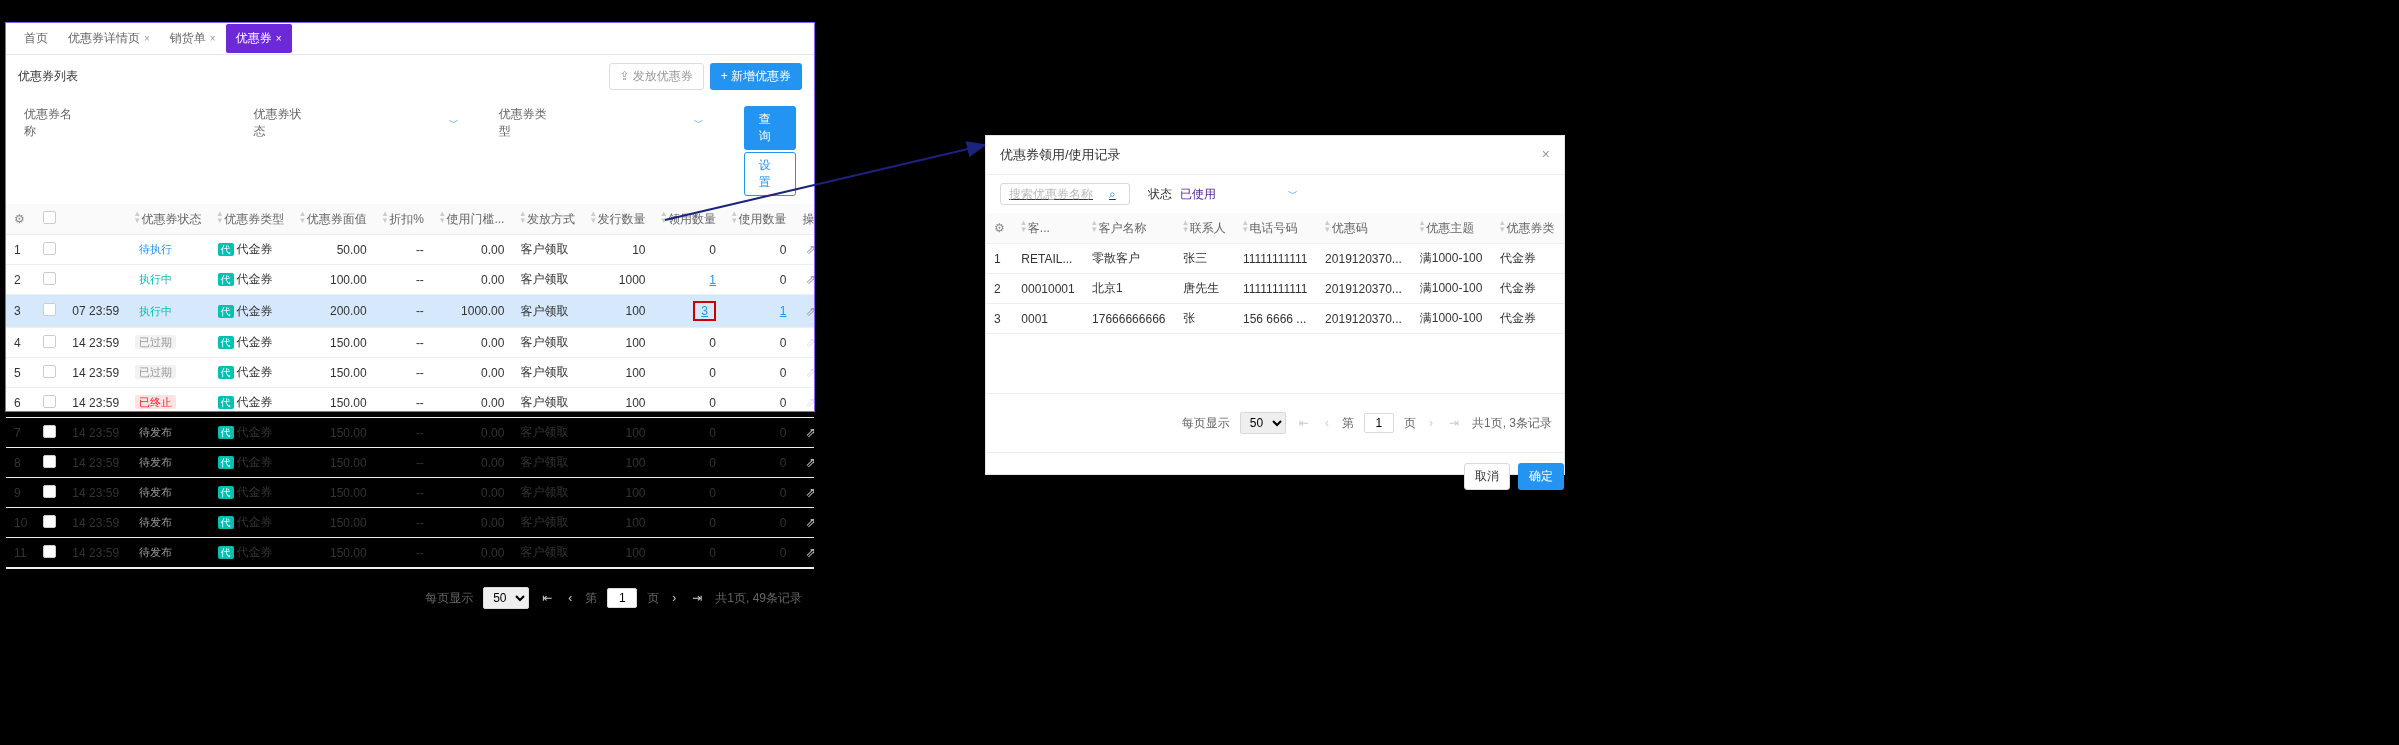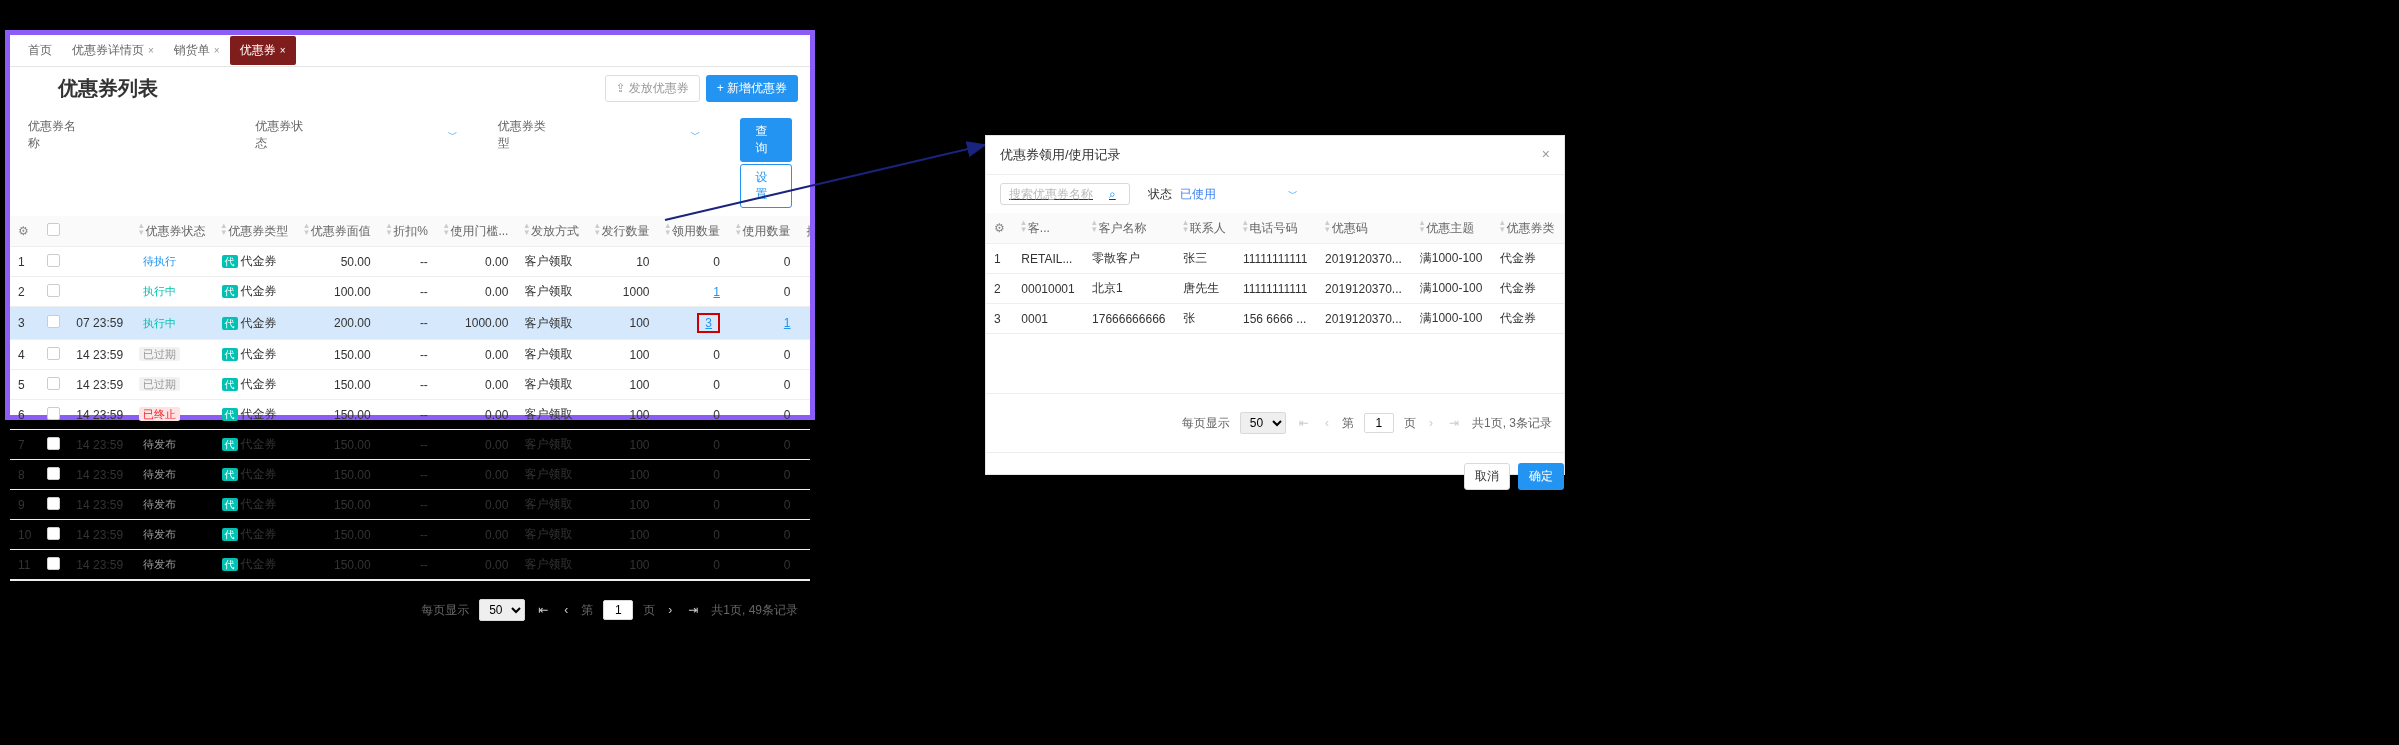--- a/index.html
+++ b/index.html
@@ -1,29 +1,29 @@
 <!DOCTYPE html>
 <html><head>
 <meta charset="utf-8">
 <style>
 * { margin: 0; padding: 0; box-sizing: border-box; }
 body { font-family: -apple-system, "Microsoft YaHei", sans-serif; font-size: 12px; color: #333; background: #000; }
 .container { position: relative; width: 2399px; height: 745px; }
 .panel { background: #fff; position: absolute; }
-.panel-left { left: 5px; top: 30px; width: 810px; height: 390px; border: 5px solid #8b5cf6; }
+.panel-left { left: 5px; top: 22px; width: 810px; height: 390px; border: 1px solid #8b5cf6; }
 .panel-right { left: 985px; top: 135px; width: 580px; height: 340px; border: 1px solid #e5e5e5; }
 
 .tabs { display: flex; border-bottom: 1px solid #e5e5e5; height: 32px; align-items: center; padding: 0 8px; }
 .tab { padding: 6px 10px; color: #666; cursor: pointer; display: flex; align-items: center; gap: 4px; }
-.tab.active { background: #7f1d1d; color: #fff; border-radius: 2px; }
+.tab.active { background: #6d28d9; color: #fff; border-radius: 2px; }
 .tab .close { font-size: 10px; color: #999; }
 .tab.active .close { color: #fff; }
 
 .title-row { display: flex; justify-content: space-between; align-items: center; padding: 8px 12px; }
-.title-text { font-size: 20px; font-weight: 700; margin-left: 36px; }
+.title-text { font-size: 12px; font-weight: 400; }
 .btn { padding: 4px 10px; border-radius: 3px; cursor: pointer; border: 1px solid transparent; font-size: 12px; }
 .btn-text { color: #999; border: 1px solid #ddd; }
 .btn-primary { background: #2494f2; color: #fff; }
 .btn-default { background: #fff; color: #333; border: 1px solid #d9d9d9; }
 .btn-query { background: #2494f2; color: #fff; padding: 4px 14px; }
 .btn-settings { background: #fff; color: #2494f2; border: 1px solid #2494f2; padding: 4px 14px; }
 
 .filters { display: flex; align-items: flex-start; padding: 8px 18px; gap: 40px; }
 .filter-item { display: flex; align-items: center; gap: 6px; }
 .filter-label { color: #666; }
@@ -59,21 +59,21 @@
 .pg-btn { color: #ccc; cursor: pointer; padding: 0 3px; }
 
 .modal-header { display: flex; justify-content: space-between; padding: 10px 14px; border-bottom: 1px solid #eee; }
 .modal-title { font-size: 13px; color: #333; }
 .close-x { color: #999; cursor: pointer; font-size: 14px; }
 .modal-filters { display: flex; gap: 18px; padding: 8px 14px; align-items: center; }
 .search-box { border: 1px solid #d9d9d9; border-radius: 3px; padding: 3px 8px; display: flex; align-items: center; width: 130px; text-decoration: underline; }
 .search-box input { border: none; outline: none; width: 100px; font-size: 12px; }
 .search-box input::placeholder { color: #bbb; }
 .sel-box { display: flex; align-items: center; gap: 8px; }
-.sel-val { color: #3b82f6; width: 100px; display: inline-block; }
+.sel-val { color: #4c1d95; width: 100px; display: inline-block; }
 .modal-body { min-height: 180px; }
 .modal-footer { display: flex; justify-content: flex-end; gap: 8px; padding: 10px 0; border-top: 1px solid #eee; }
 
 .arrow-svg { position: absolute; pointer-events: none; }
 </style>
 </head>
 <body>
 
 <div class="container">
 

